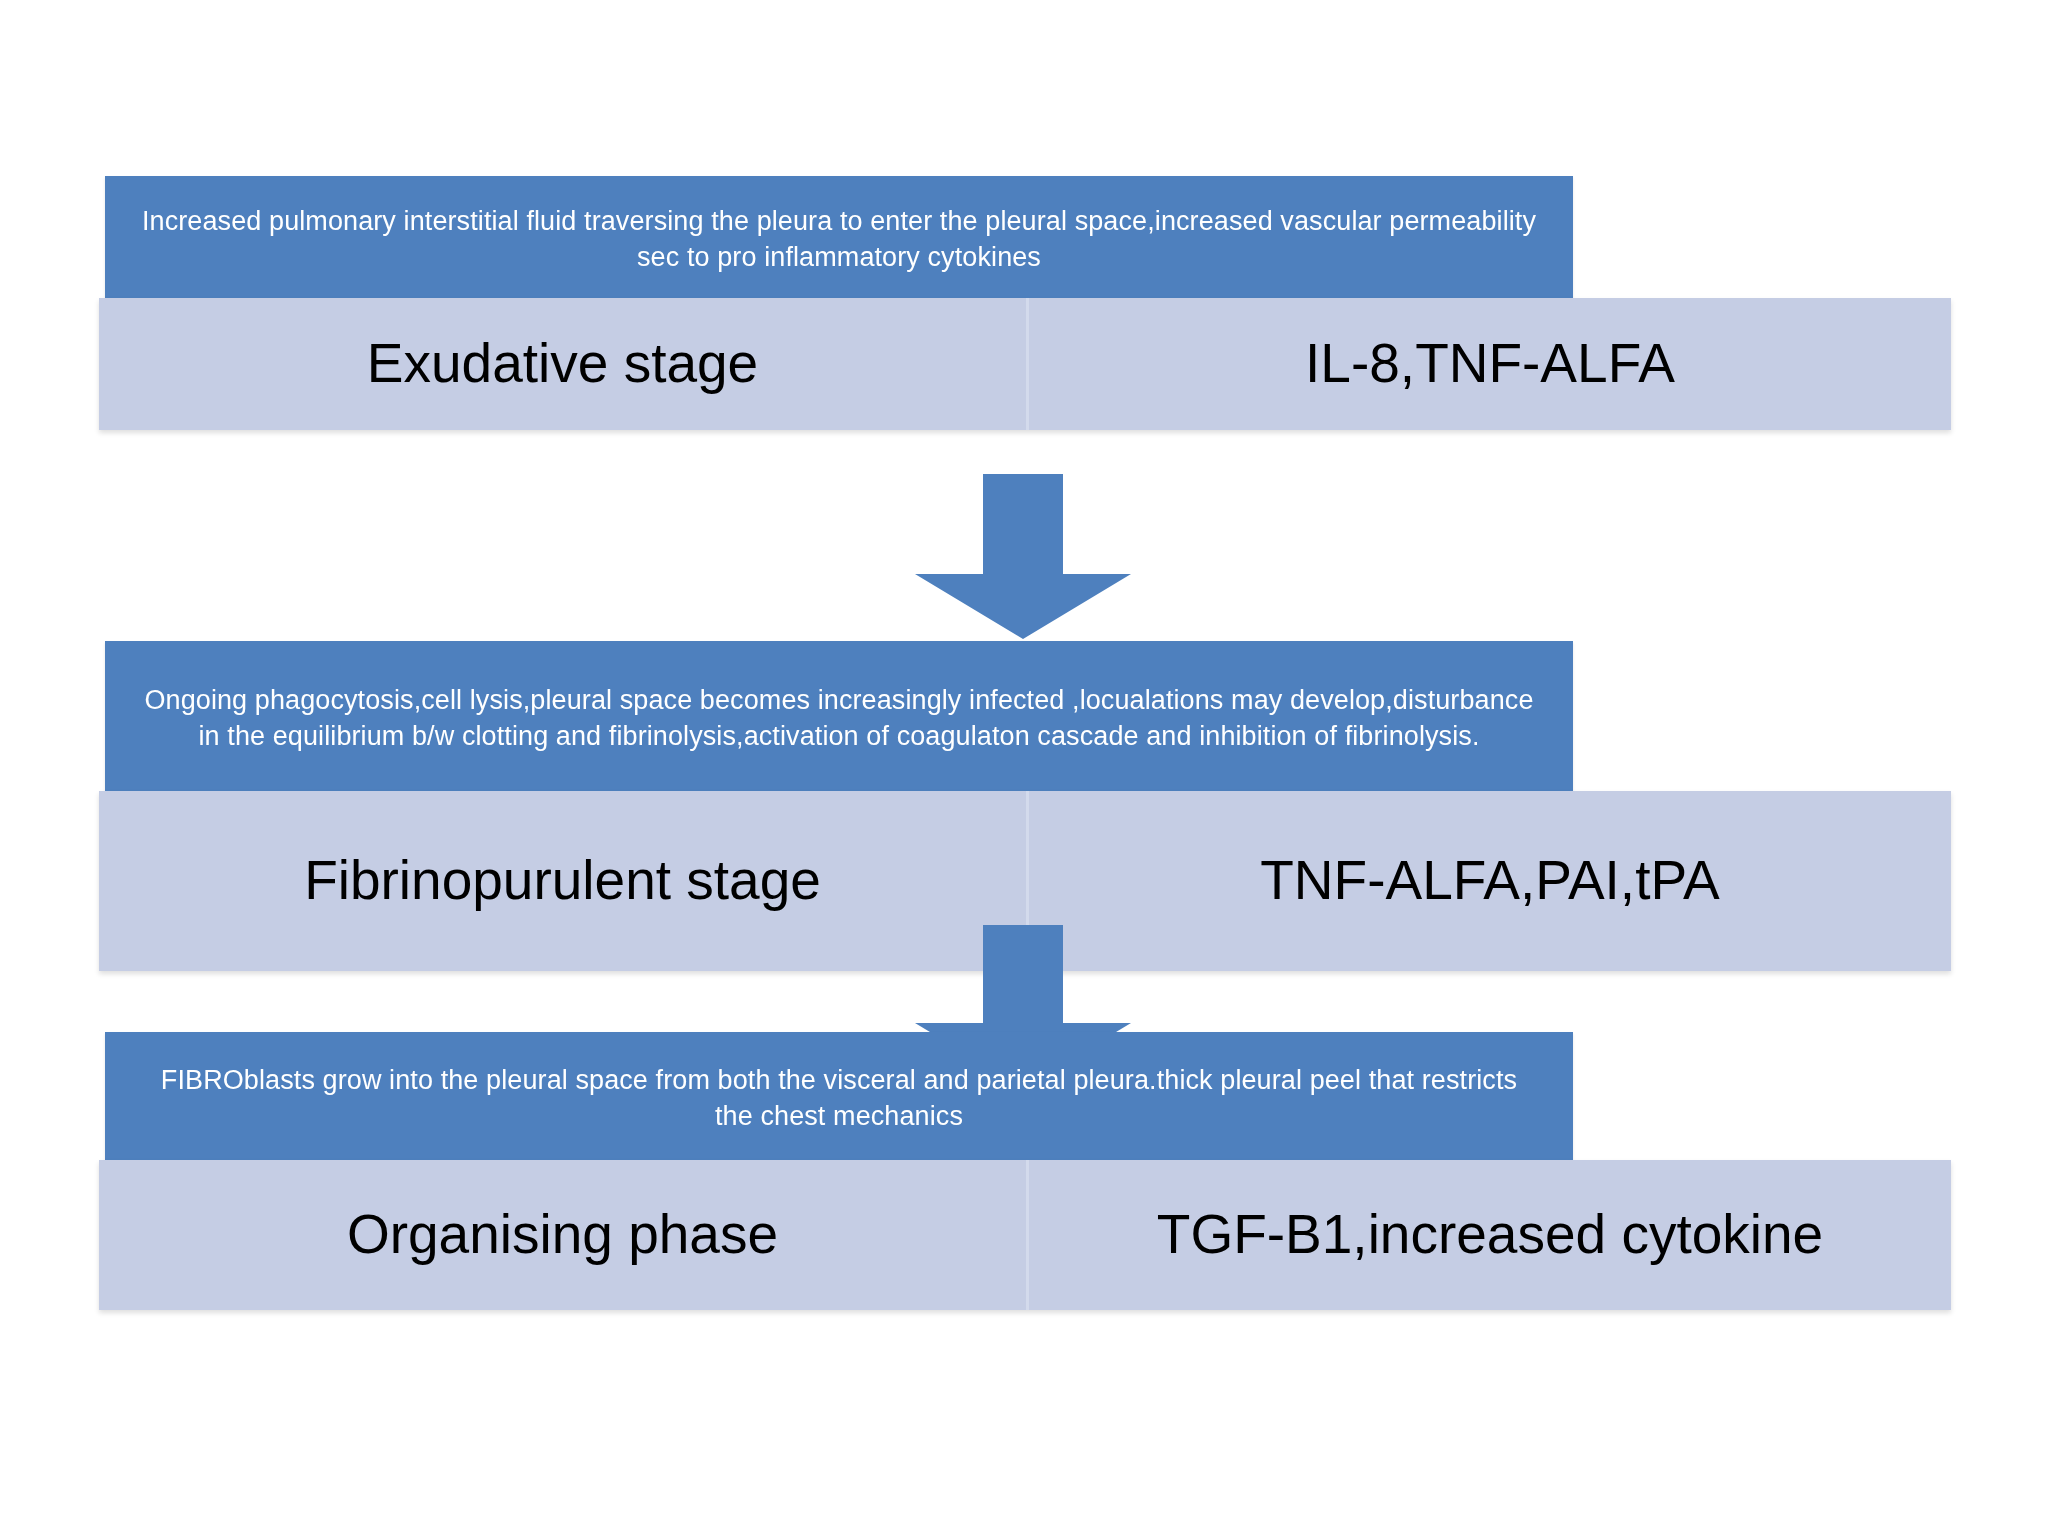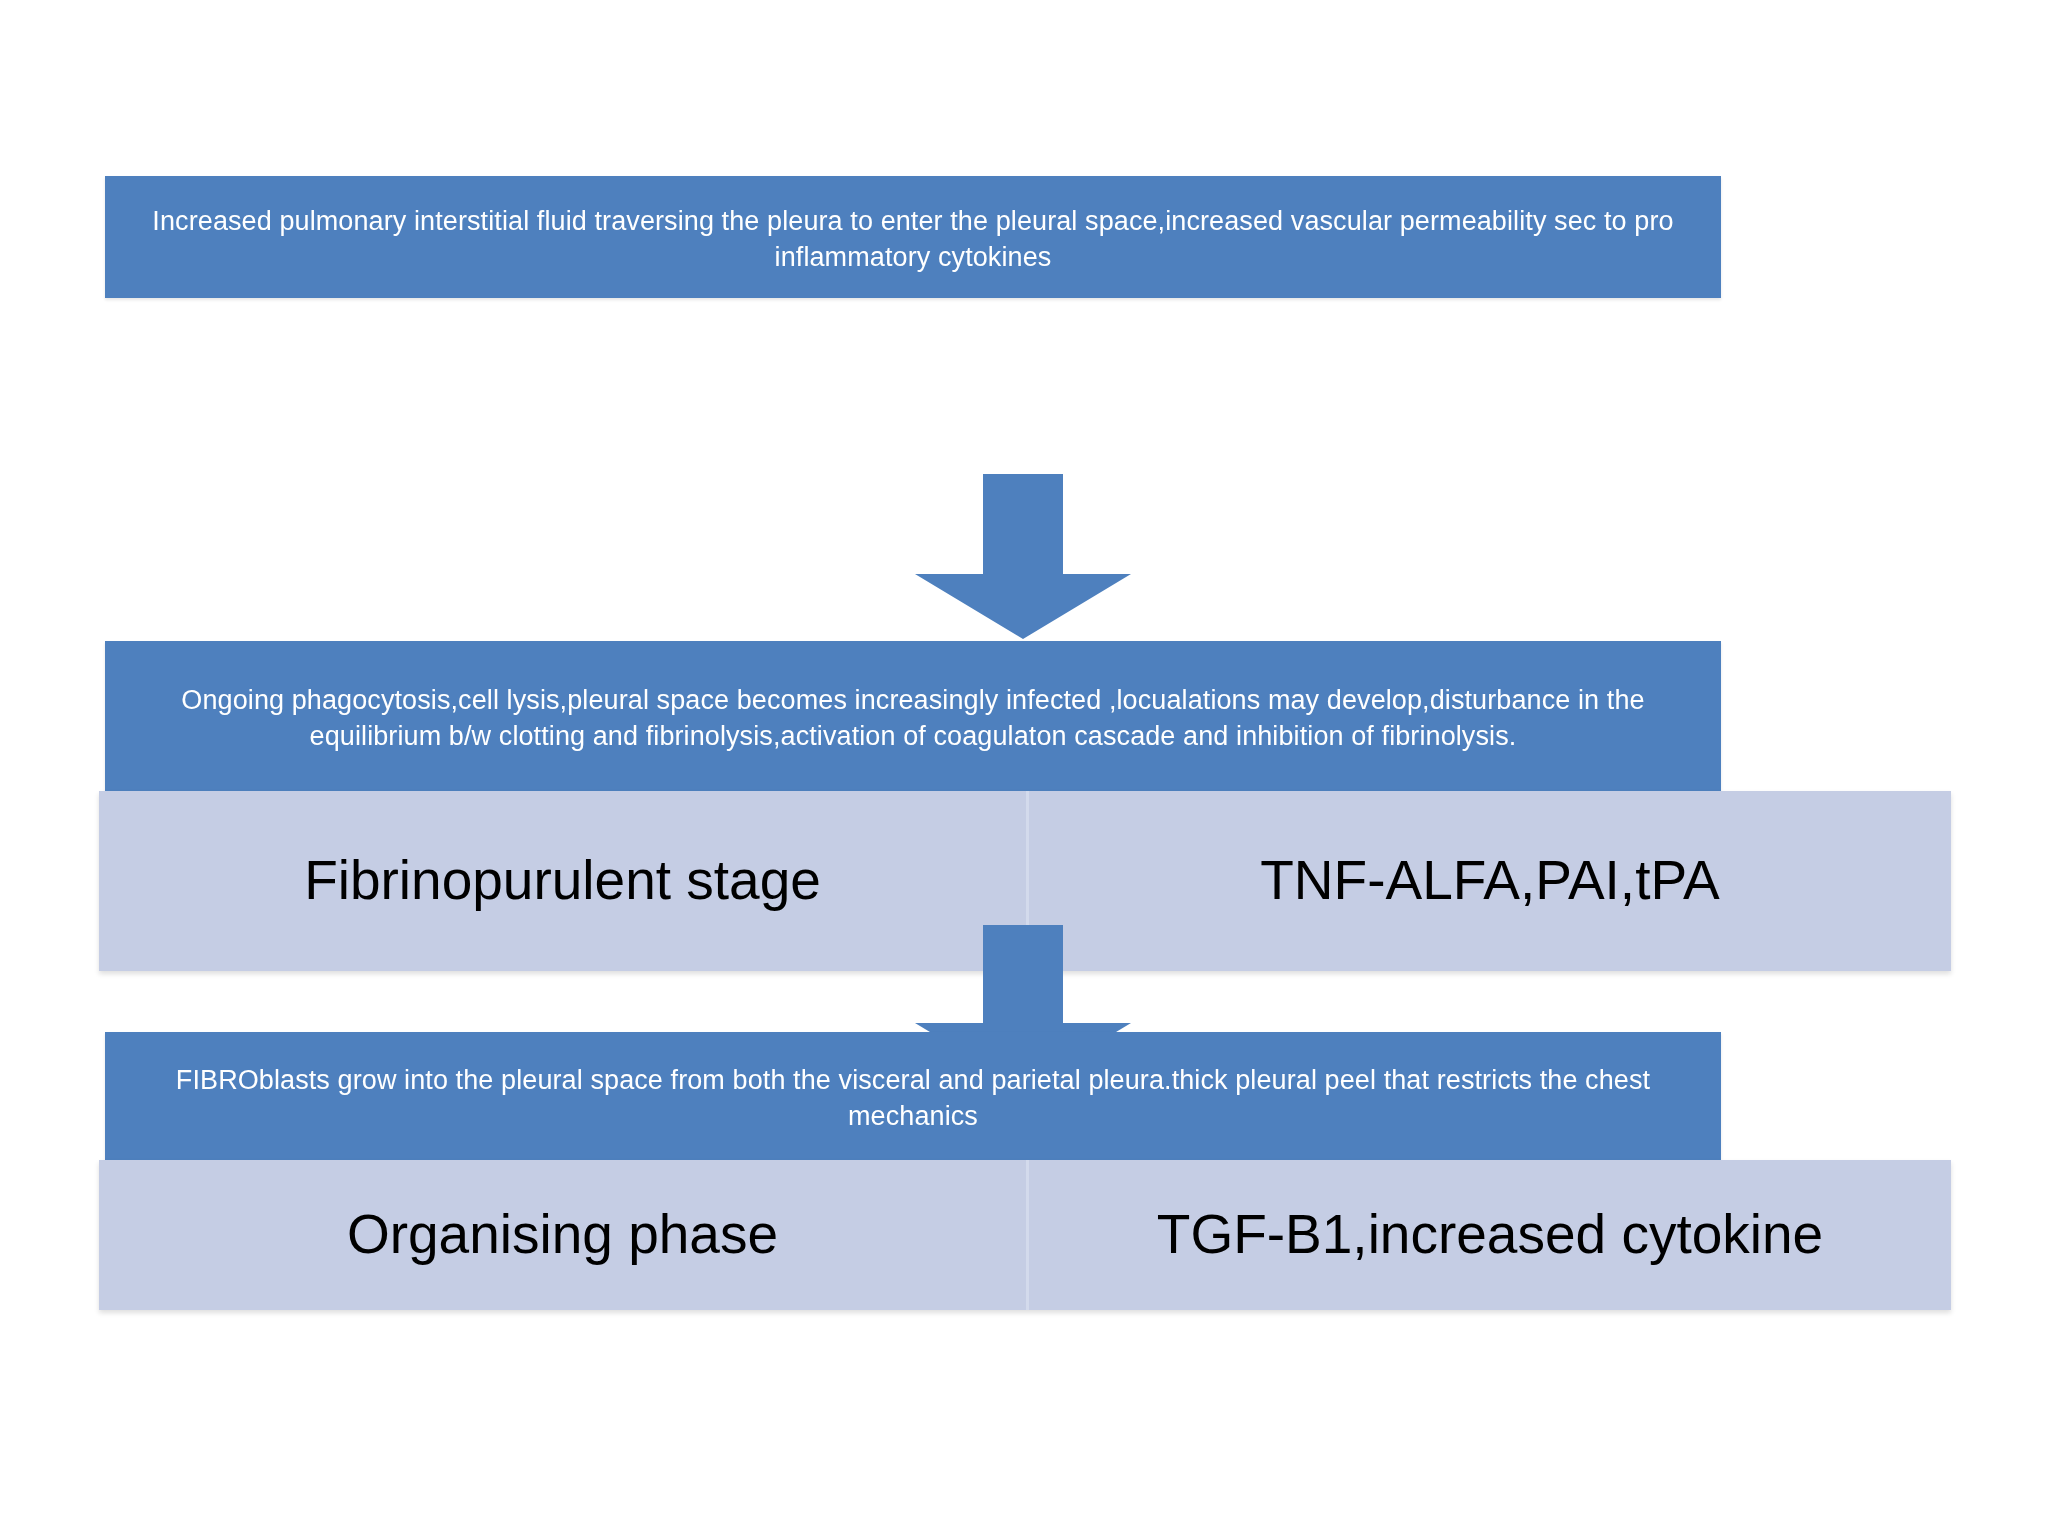--- a/index.html
+++ b/index.html
@@ -27,21 +27,21 @@
   
   .stage-group {
     position: absolute;
     left: 105px;
     width: 1840px;
   }
 
   
   .desc-banner {
     position: relative;
-    width: 1616px;
+    width: 1468px;
     background: #4E80BE;
     box-sizing: border-box;
     padding: 24px 34px 18px 34px;
     display: flex;
     align-items: center;
     justify-content: center;
     box-shadow: 0 2px 3px rgba(0,0,0,0.10);
   }
   .desc-text {
     color: #ffffff;
@@ -116,20 +116,28 @@
 </style>
 </head>
 <body>
 
 <div id="canvas">
 
   <div class="stage-group" id="group-1">
     <div class="desc-banner h-desc-1">
       <div class="desc-text">Increased pulmonary interstitial fluid traversing the pleura to enter the pleural space,increased vascular permeability sec to pro inflammatory cytokines</div>
     </div>
+    <div class="stage-row h-row-1">
+      <div class="stage-cell left">
+        <div class="stage-label">Exudative stage</div>
+      </div>
+      <div class="stage-cell right">
+        <div class="stage-label">IL-8,TNF-ALFA</div>
+      </div>
+    </div>
   </div>
 
   <div class="arrow-wrap" id="arrow-1">
     <svg class="arrow-shape" viewBox="0 0 216 165" preserveAspectRatio="none">
       <polygon points="68,0 148,0 148,100 216,100 108,165 0,100 68,100" fill="#4E80BE"></polygon>
     </svg>
   </div>
 
   <div class="stage-group" id="group-2">
     <div class="desc-banner h-desc-2">

